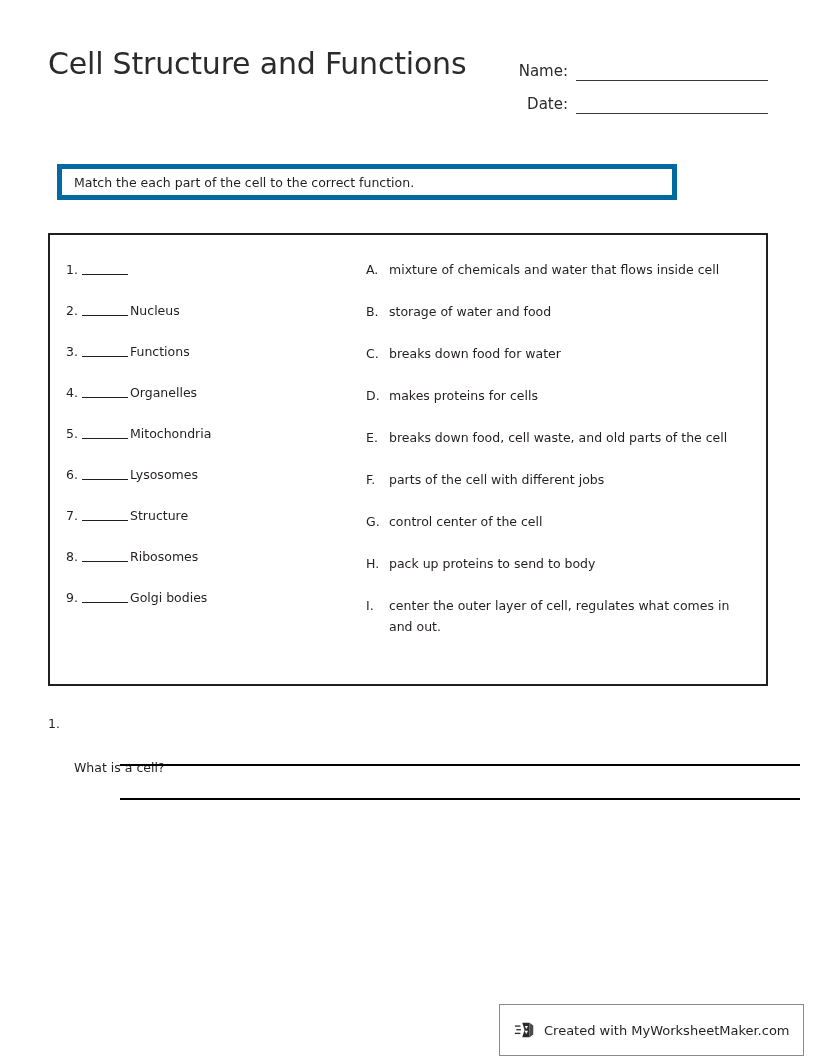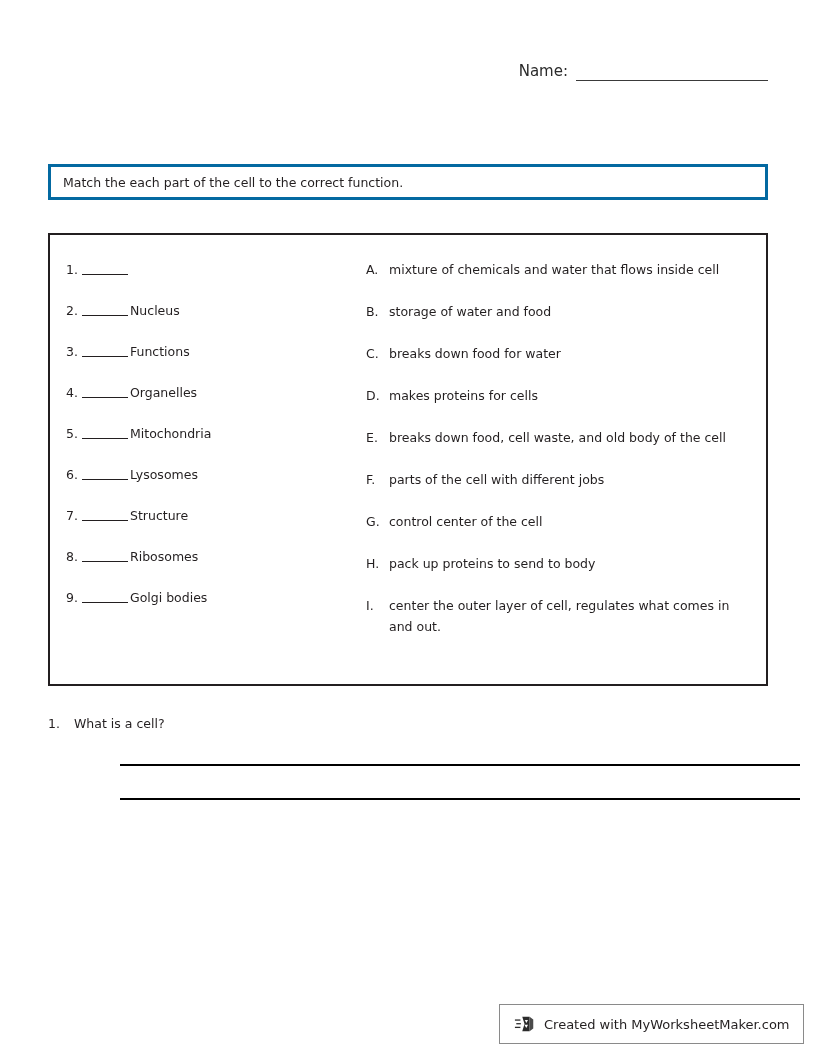--- a/index.html
+++ b/index.html
@@ -56,25 +56,25 @@
   }
   .nd-line {
     width: 192px;
     border-bottom: 1.2px solid #3a3a3a;
     height: 18px;
   }
 
   
   .instruction-box {
     position: absolute;
-    left: 48px;
+    left: 57px;
     top: 164px;
-    width: 720px;
+    width: 620px;
     height: 36px;
-    border: 3px solid #0369a1;
+    border: 5px solid #0369a1;
     box-sizing: border-box;
     display: flex;
     align-items: center;
   }
   .instruction-text {
     font-size: 12.5px;
     color: #231f20;
     padding-left: 12px;
   }
 
@@ -163,38 +163,39 @@
     font-size: 12.5px;
     line-height: 20px;
     color: #231f20;
   }
   .question-num {
     width: 26px;
     flex: none;
   }
   .question-text {
     flex: 1;
+    margin-top: 44px;
   }
   .answer-line {
     position: absolute;
     left: 72px;
     width: 680px;
     border-bottom: 2.4px solid #000000;
     height: 0;
   }
   .answer-line-1 { top: 50px; }
   .answer-line-2 { top: 84px; }
 
   
   .footer-badge {
     position: absolute;
     left: 499px;
     top: 1004px;
     width: 305px;
-    height: 40px;
+    height: 52px;
     border: 1px solid #8a8a8a;
     box-sizing: border-box;
     display: flex;
     align-items: center;
     background: #ffffff;
   }
   .badge-icon {
     margin-left: 14px;
     margin-right: 8px;
     width: 22px;
@@ -205,26 +206,31 @@
   .badge-text {
     font-size: 13px;
     color: #231f20;
     white-space: nowrap;
   }
 </style>
 </head>
 <body>
 
 <div class="header">
+  <div class="worksheet-title">Cell Structure and Functions</div>
 
   <div class="name-date">
     <div class="nd-row">
       <span class="nd-label">Name:</span>
       <span class="nd-line"></span>
     </div>
+    <div class="nd-row">
+      <span class="nd-label">Date:</span>
+      <span class="nd-line"></span>
+    </div>
   </div>
 </div>
 
 <div class="instruction-box">
   <span class="instruction-text">Match the each part of the cell to the correct function.</span>
 </div>
 
 <div class="match-box">
   <div class="match-columns">
     <div class="col-terms">
@@ -286,21 +292,21 @@
       <div class="def-row">
         <span class="def-letter">C.</span>
         <span class="def-text">breaks down food for water</span>
       </div>
       <div class="def-row">
         <span class="def-letter">D.</span>
         <span class="def-text">makes proteins for cells</span>
       </div>
       <div class="def-row">
         <span class="def-letter">E.</span>
-        <span class="def-text">breaks down food, cell waste, and old body of the cell</span>
+        <span class="def-text">breaks down food, cell waste, and old parts of the cell</span>
       </div>
       <div class="def-row">
         <span class="def-letter">F.</span>
         <span class="def-text">parts of the cell with different jobs</span>
       </div>
       <div class="def-row">
         <span class="def-letter">G.</span>
         <span class="def-text">control center of the cell</span>
       </div>
       <div class="def-row">

